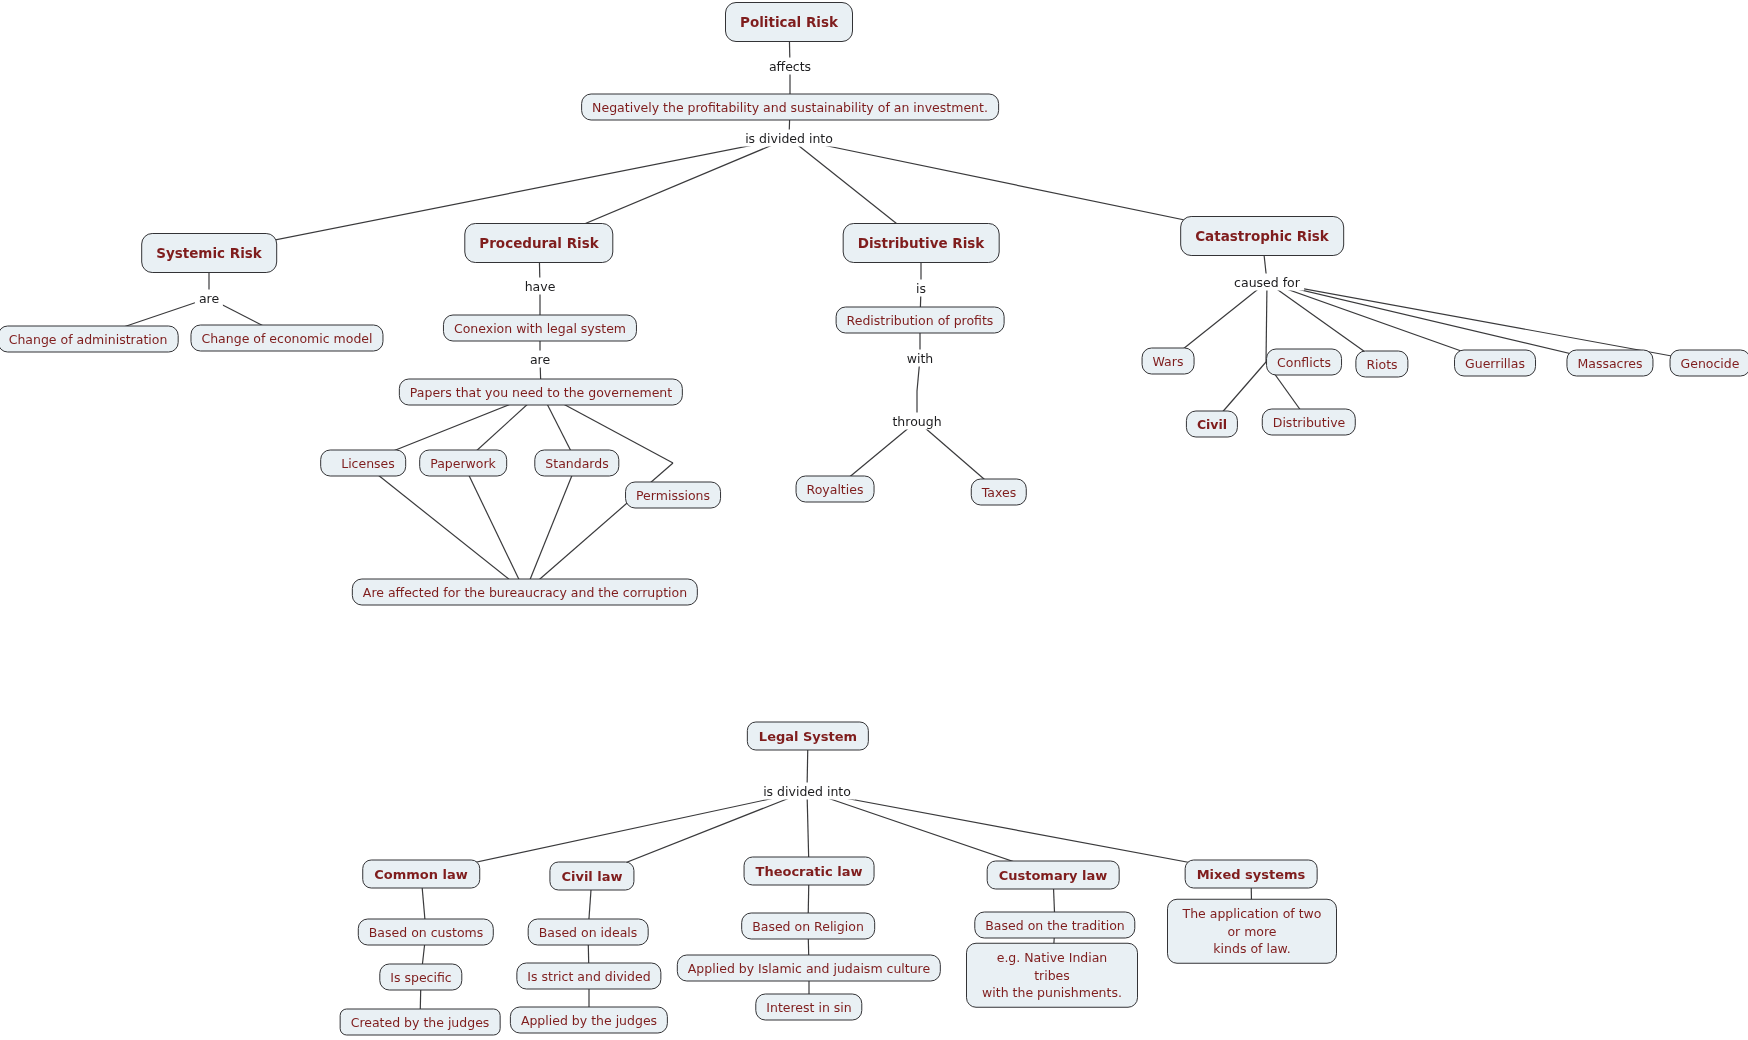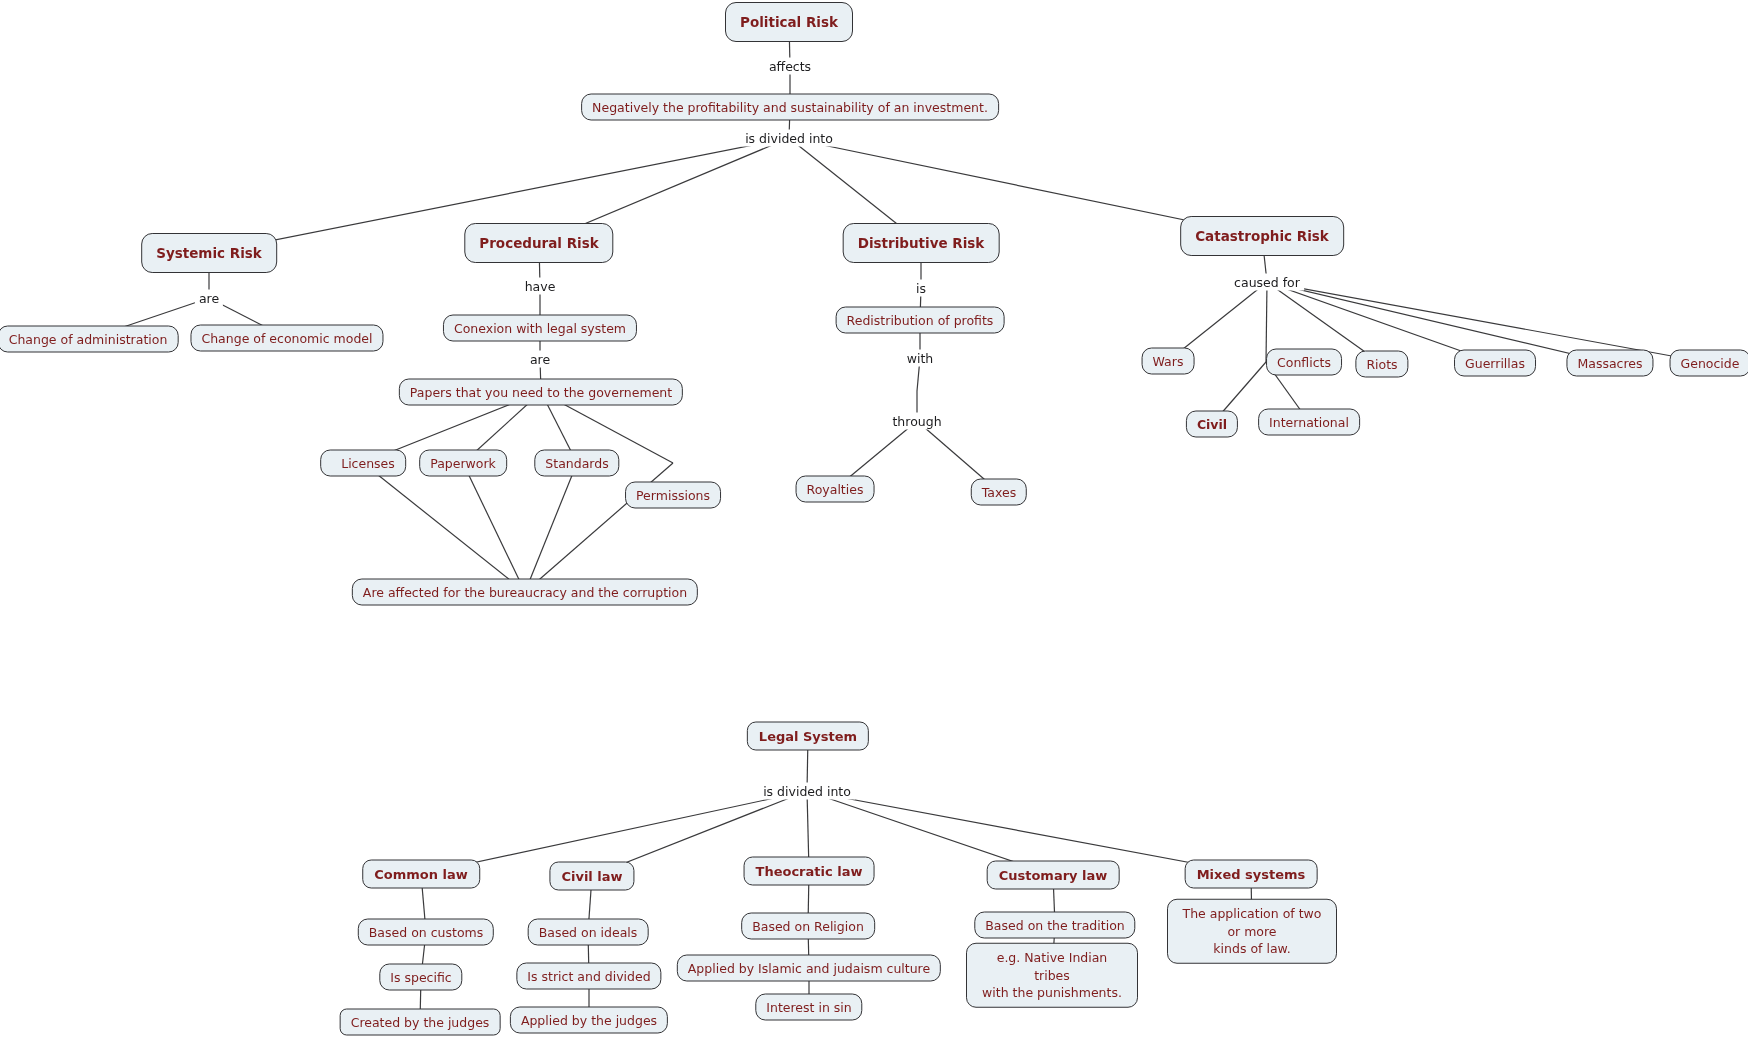--- a/index.html
+++ b/index.html
@@ -126,21 +126,21 @@
     <div class="node concept" style="left: 999px; top: 492px; background: rgb(233, 240, 244); border-color: rgb(51, 51, 54); text-align: center;">Taxes</div>
     <div class="node root-lg" style="left: 1262px; top: 236px; background: rgb(233, 240, 244); border-color: rgb(51, 51, 54);">Catastrophic Risk</div>
     <div class="node link" style="left: 1267px; top: 282px;">caused for</div>
     <div class="node concept" style="left: 1168px; top: 361px; background: rgb(233, 240, 244); border-color: rgb(51, 51, 54);">Wars</div>
     <div class="node concept" style="left: 1304px; top: 362px; background: rgb(233, 240, 244); border-color: rgb(51, 51, 54);">Conflicts</div>
     <div class="node concept" style="left: 1382px; top: 364px; background: rgb(233, 240, 244); border-color: rgb(51, 51, 54);">Riots</div>
     <div class="node concept" style="left: 1495px; top: 363px; background: rgb(233, 240, 244); border-color: rgb(51, 51, 54);">Guerrillas</div>
     <div class="node concept" style="left: 1610px; top: 363px; background: rgb(233, 240, 244); border-color: rgb(51, 51, 54);">Massacres</div>
     <div class="node concept" style="left: 1710px; top: 363px; background: rgb(233, 240, 244); border-color: rgb(51, 51, 54);">Genocide</div>
     <div class="node concept" style="left: 1212px; top: 424px; background: rgb(233, 240, 244); border-color: rgb(51, 51, 54); font-weight: bold;">Civil</div>
-    <div class="node concept" style="left: 1309px; top: 422px; background: rgb(233, 240, 244); border-color: rgb(51, 51, 54);">International</div>
+    <div class="node concept" style="left: 1309px; top: 422px; background: rgb(233, 240, 244); border-color: rgb(51, 51, 54);">Distributive</div>
     <div class="node root" style="left: 808px; top: 736px; background: rgb(233, 240, 244); border-color: rgb(51, 51, 54);">Legal System</div>
     <div class="node link" style="left: 807px; top: 791px;">is divided into</div>
     <div class="node root" style="left: 421px; top: 874px; background: rgb(233, 240, 244); border-color: rgb(51, 51, 54);">Common law</div>
     <div class="node concept" style="left: 426px; top: 932px; background: rgb(233, 240, 244); border-color: rgb(51, 51, 54);">Based on customs</div>
     <div class="node concept" style="left: 421px; top: 977px; background: rgb(233, 240, 244); border-color: rgb(51, 51, 54);">Is specific</div>
     <div class="node concept" style="left: 420px; top: 1022px; background: rgb(233, 240, 244); border-color: rgb(51, 51, 54); border-radius: 7px;">Created by the judges</div>
     <div class="node root" style="left: 592px; top: 876px; background: rgb(233, 240, 244); border-color: rgb(51, 51, 54);">Civil law</div>
     <div class="node concept" style="left: 588px; top: 932px; background: rgb(233, 240, 244); border-color: rgb(51, 51, 54);">Based on ideals</div>
     <div class="node concept" style="left: 589px; top: 976px; background: rgb(233, 240, 244); border-color: rgb(51, 51, 54);">Is strict and divided</div>
     <div class="node concept" style="left: 589px; top: 1020px; background: rgb(233, 240, 244); border-color: rgb(51, 51, 54);">Applied by the judges</div>

